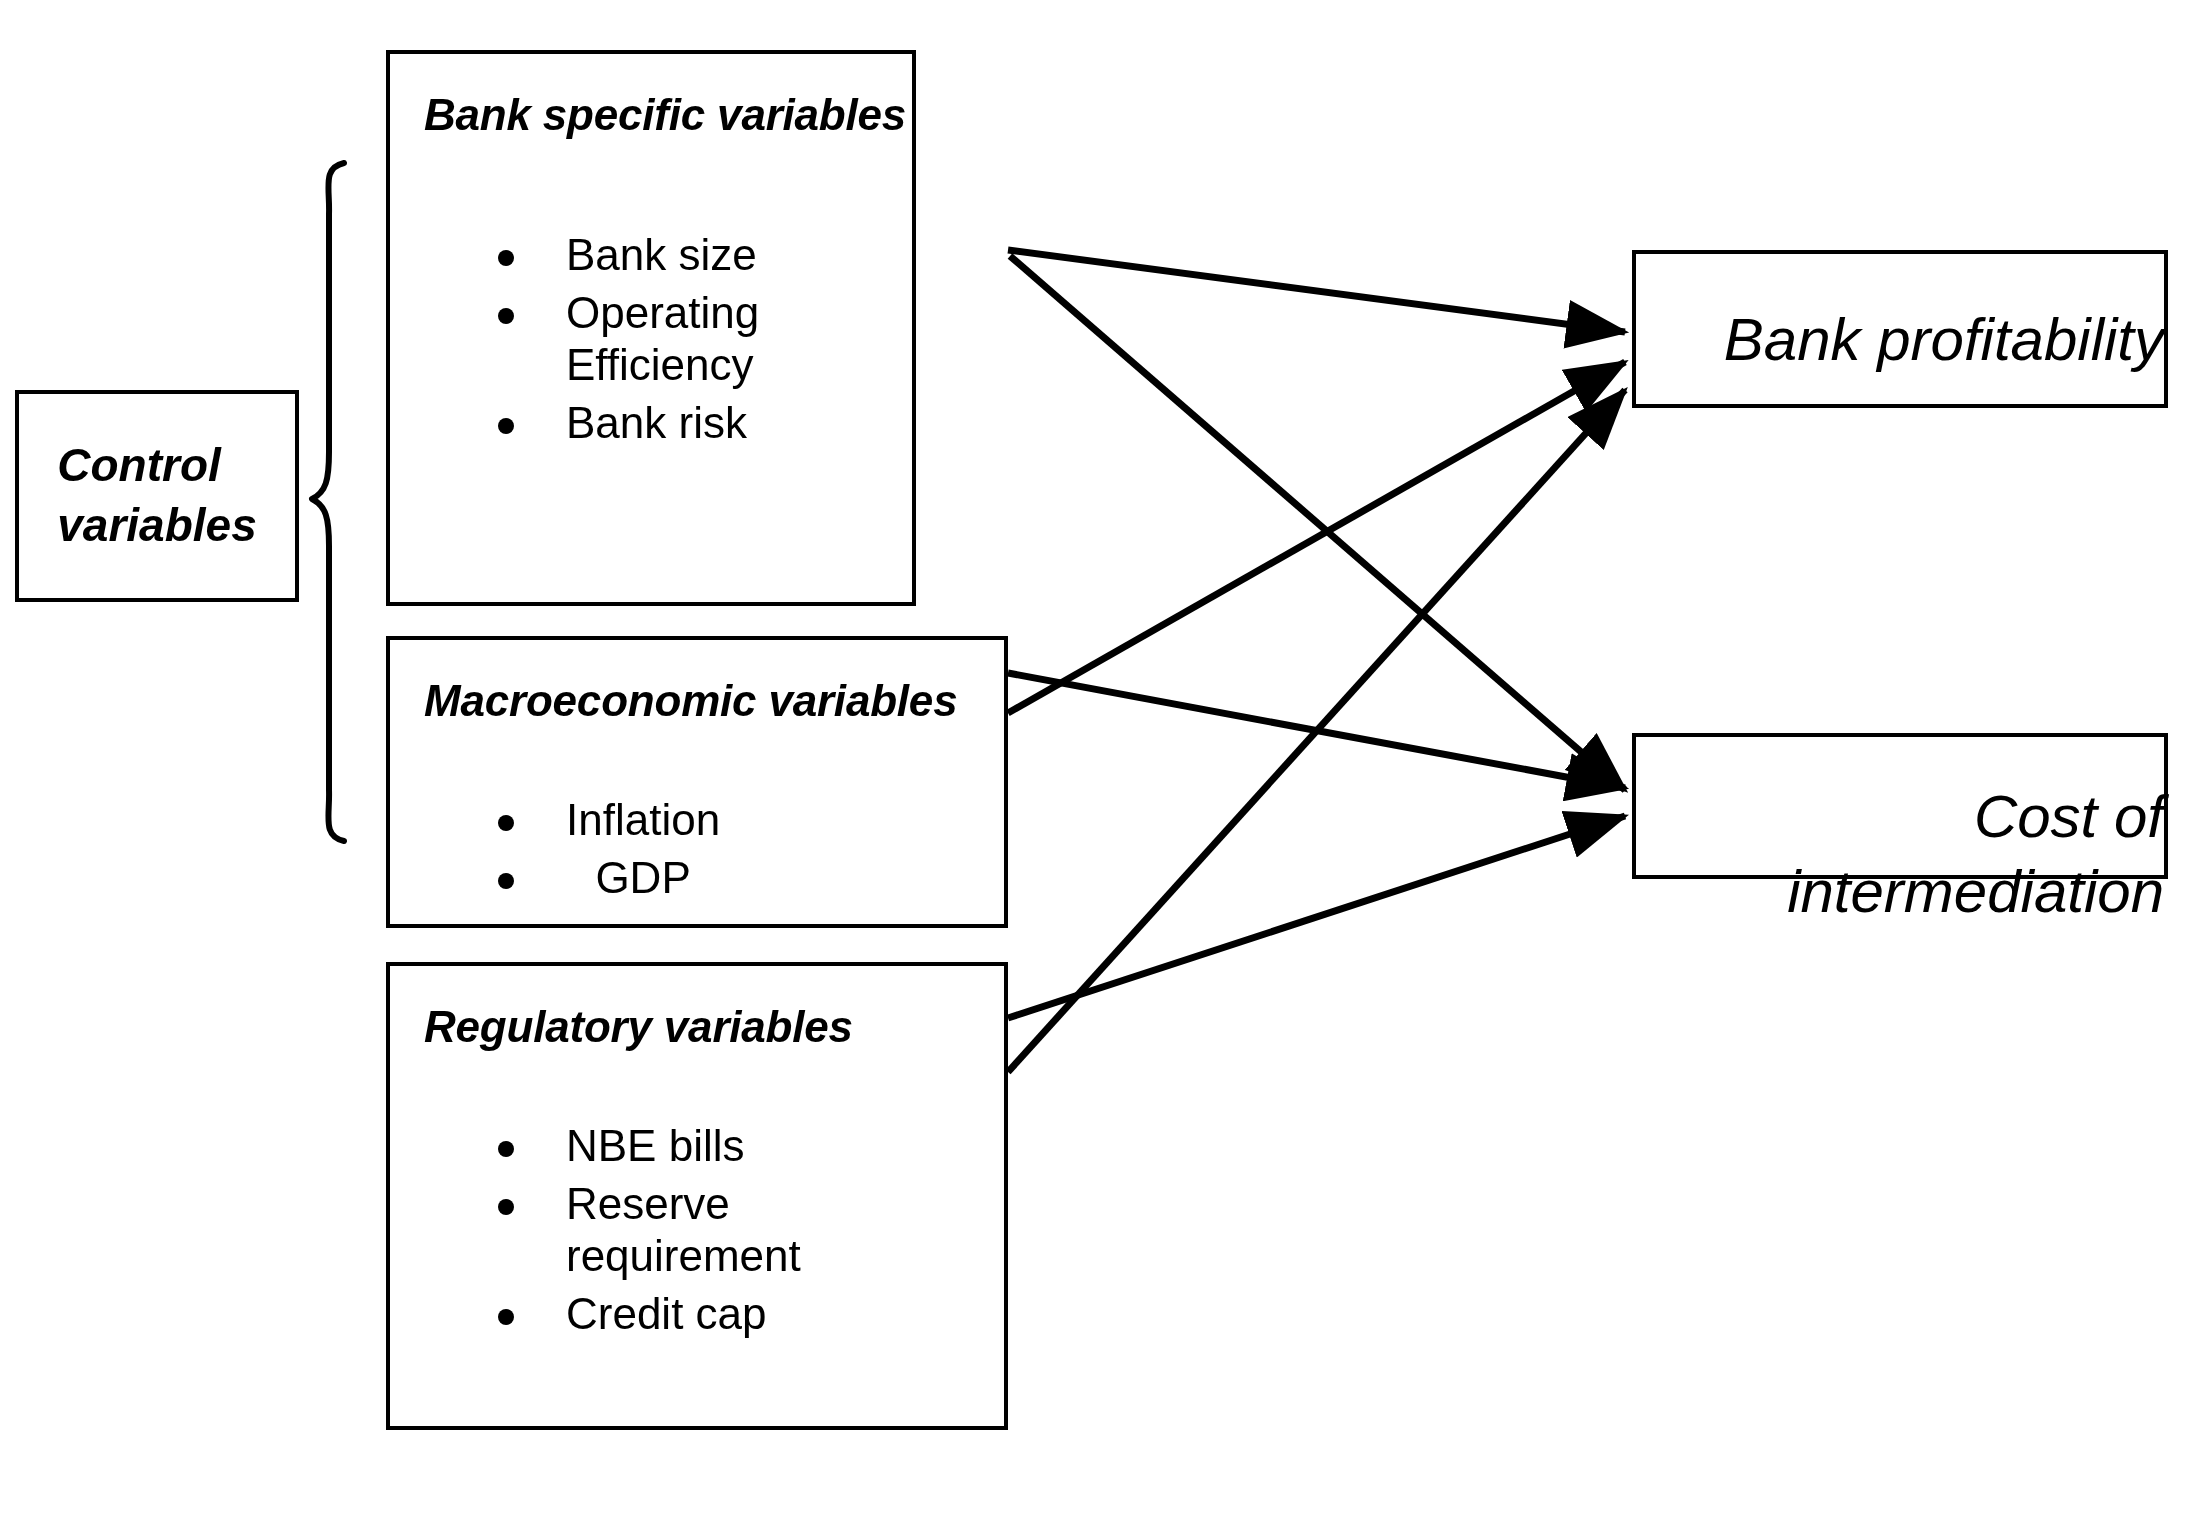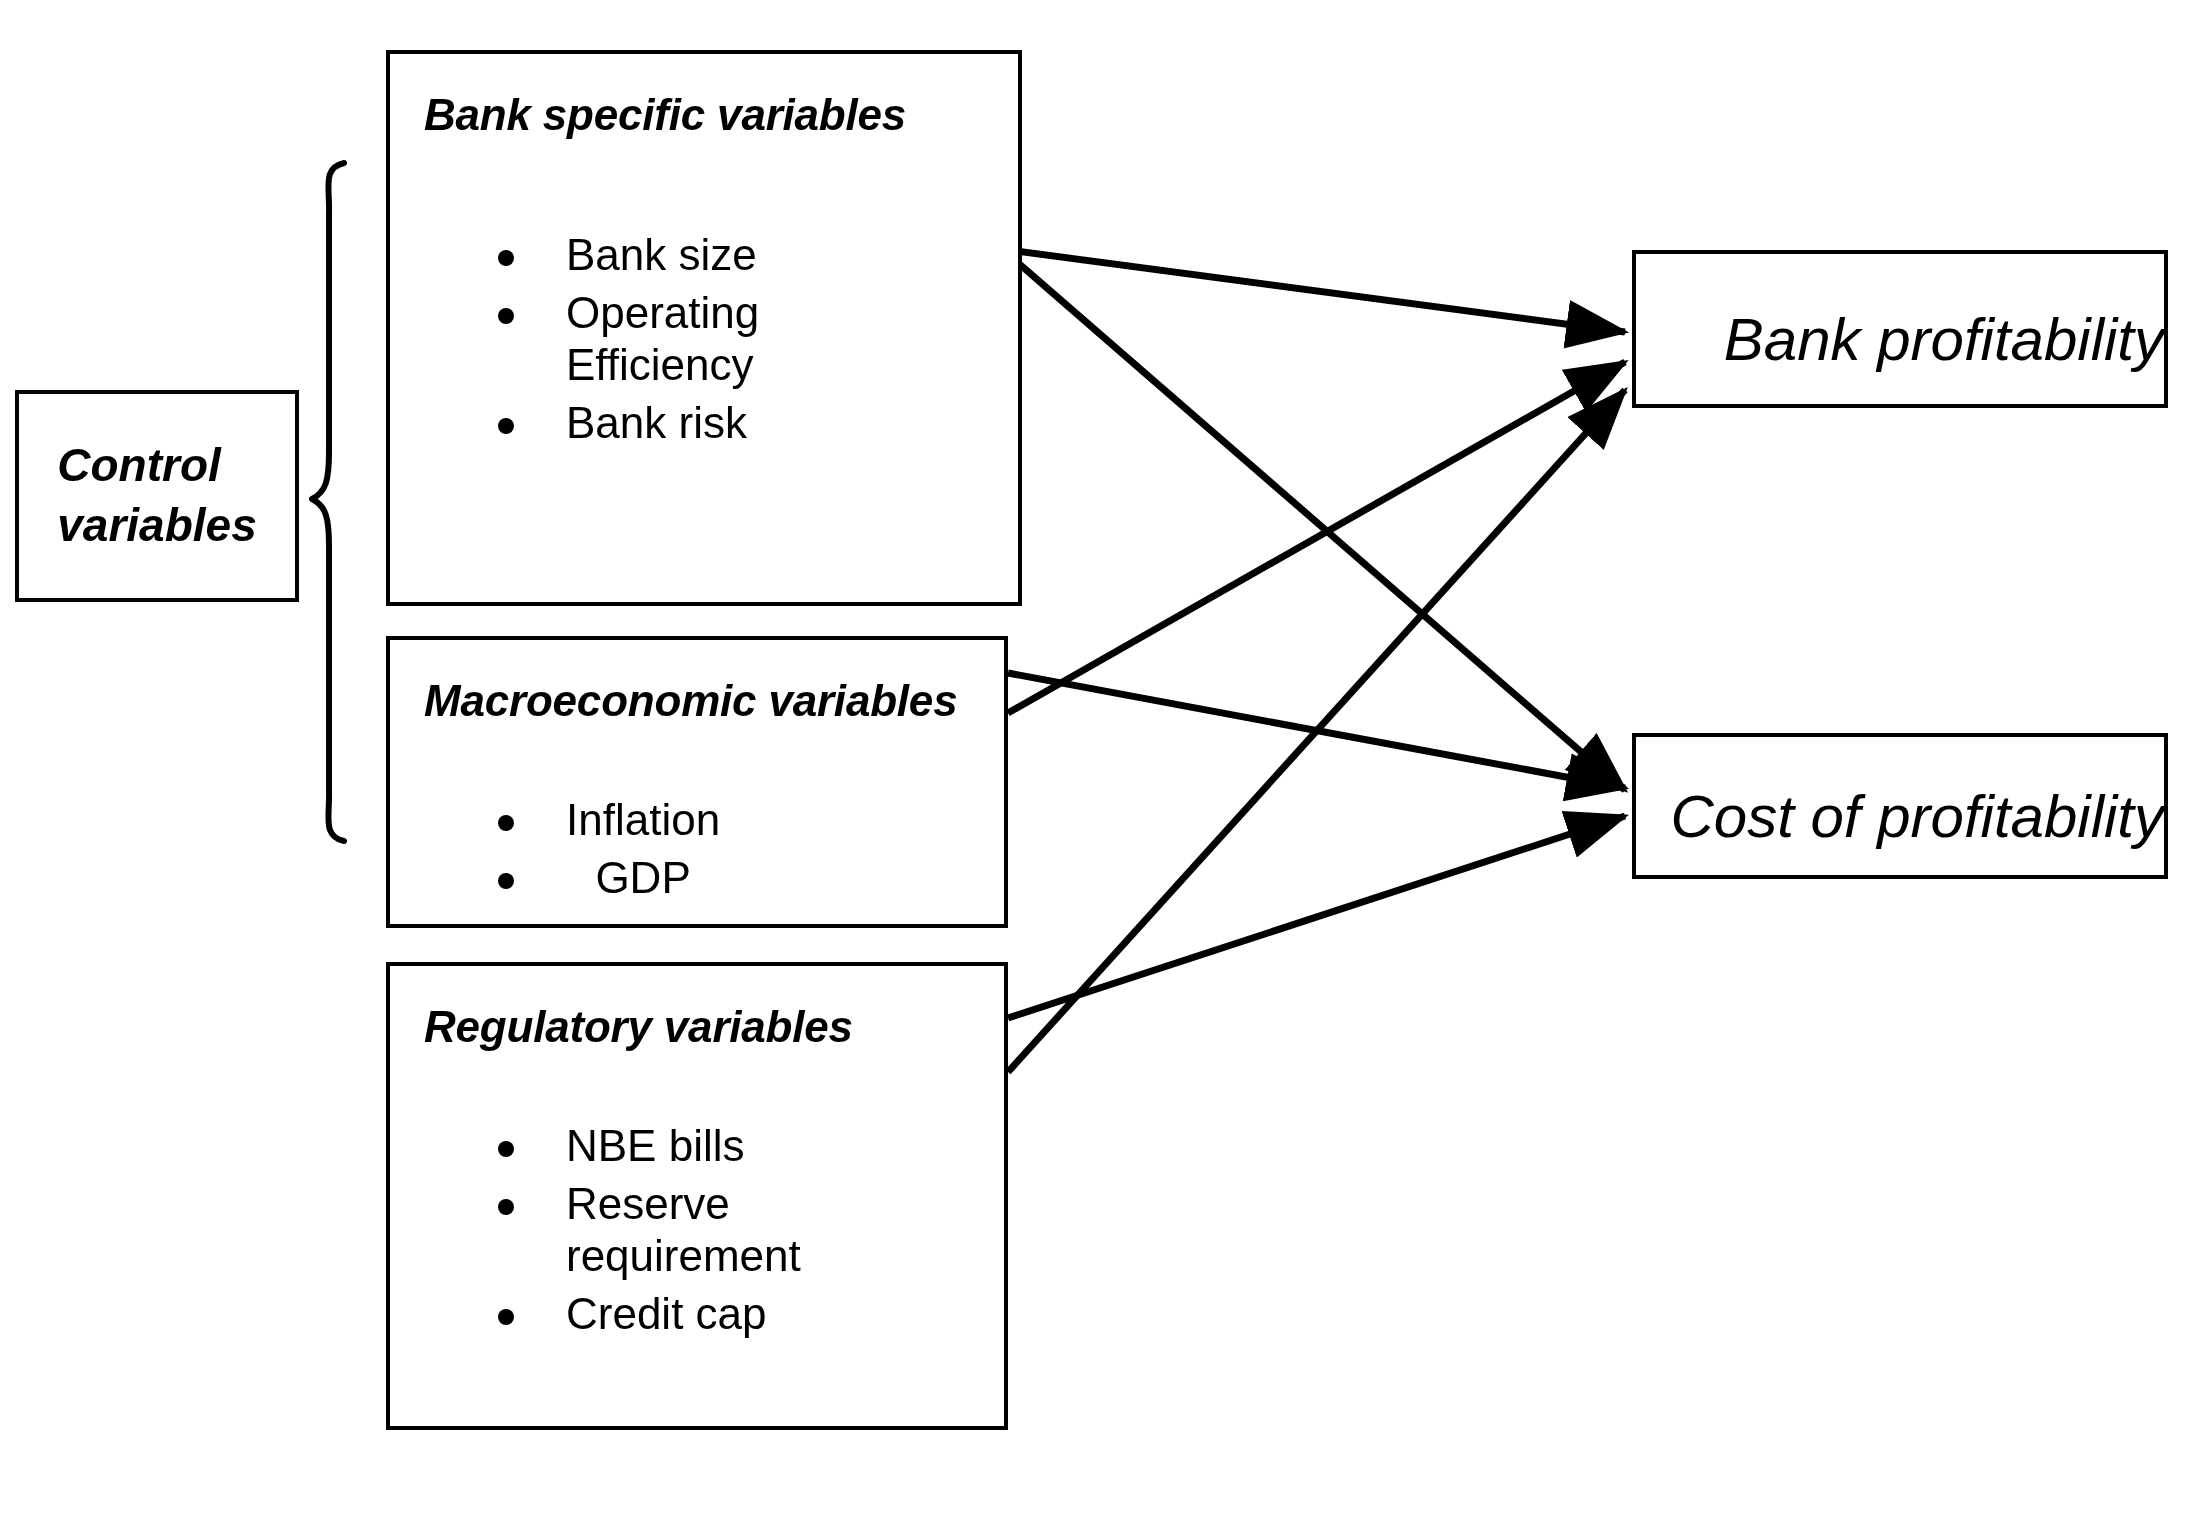--- a/index.html
+++ b/index.html
@@ -115,21 +115,21 @@
              C 330 816, 322 836, 344 841" fill="none" stroke="#000000" stroke-width="6" stroke-linecap="round" stroke-linejoin="round"></path>
   </svg>
 
   <div class="box" style="left:15px; top:390px; width:284px; height:212px; display:flex; align-items:center; justify-content:center;">
     <div class="control-label">
       <div>Control</div>
       <div>variables</div>
     </div>
   </div>
 
-  <div class="box" style="left:386px; top:50px; width:636px; height:556px;">
+  <div class="box" style="left:386px; top:50px; width:530px; height:556px;">
     <div class="box-title" style="position:absolute; left:34px; top:36px;">Bank specific variables</div>
     <ul class="bullets" style="position:absolute; left:78px; top:163px;">
       <li><span class="bullet-dot"></span><span>Bank size</span></li>
       <li><span class="bullet-dot"></span><span>Operating Efficiency</span></li>
       <li><span class="bullet-dot"></span><span>Bank risk</span></li>
     </ul>
   </div>
 
   <div class="box" style="left:386px; top:636px; width:622px; height:292px;text-align:center;">
     <div class="box-title" style="position:absolute; left:34px; top:36px;">Macroeconomic variables</div>
@@ -146,16 +146,16 @@
       <li><span class="bullet-dot"></span><span>Reserve requirement</span></li>
       <li><span class="bullet-dot"></span><span>Credit cap</span></li>
     </ul>
   </div>
 
   <div class="box" style="left:1632px; top:250px; width:536px; height:158px;">
     <div class="centered-label" style="top:48px;">Bank profitability</div>
   </div>
 
   <div class="box" style="left:1632px; top:733px; width:536px; height:146px;">
-    <div class="centered-label" style="top:42px;">Cost of profitability</div>
+    <div class="centered-label" style="top:42px;">Cost of intermediation</div>
   </div>
 
 </div>
 
 </body></html>

